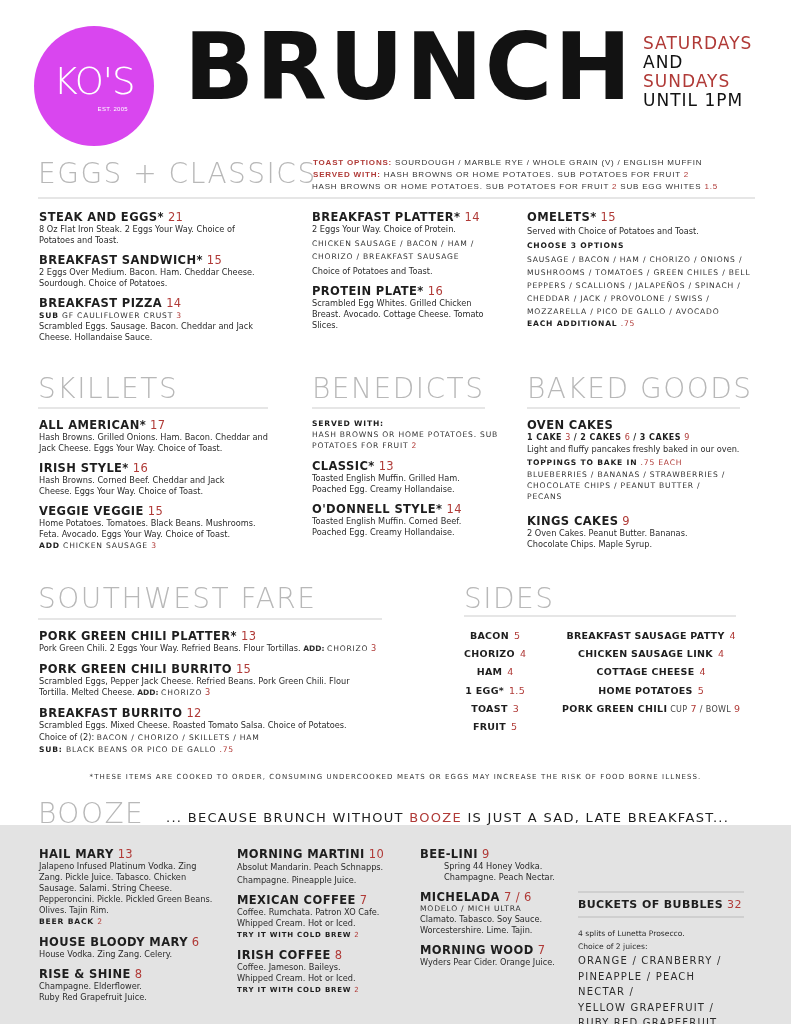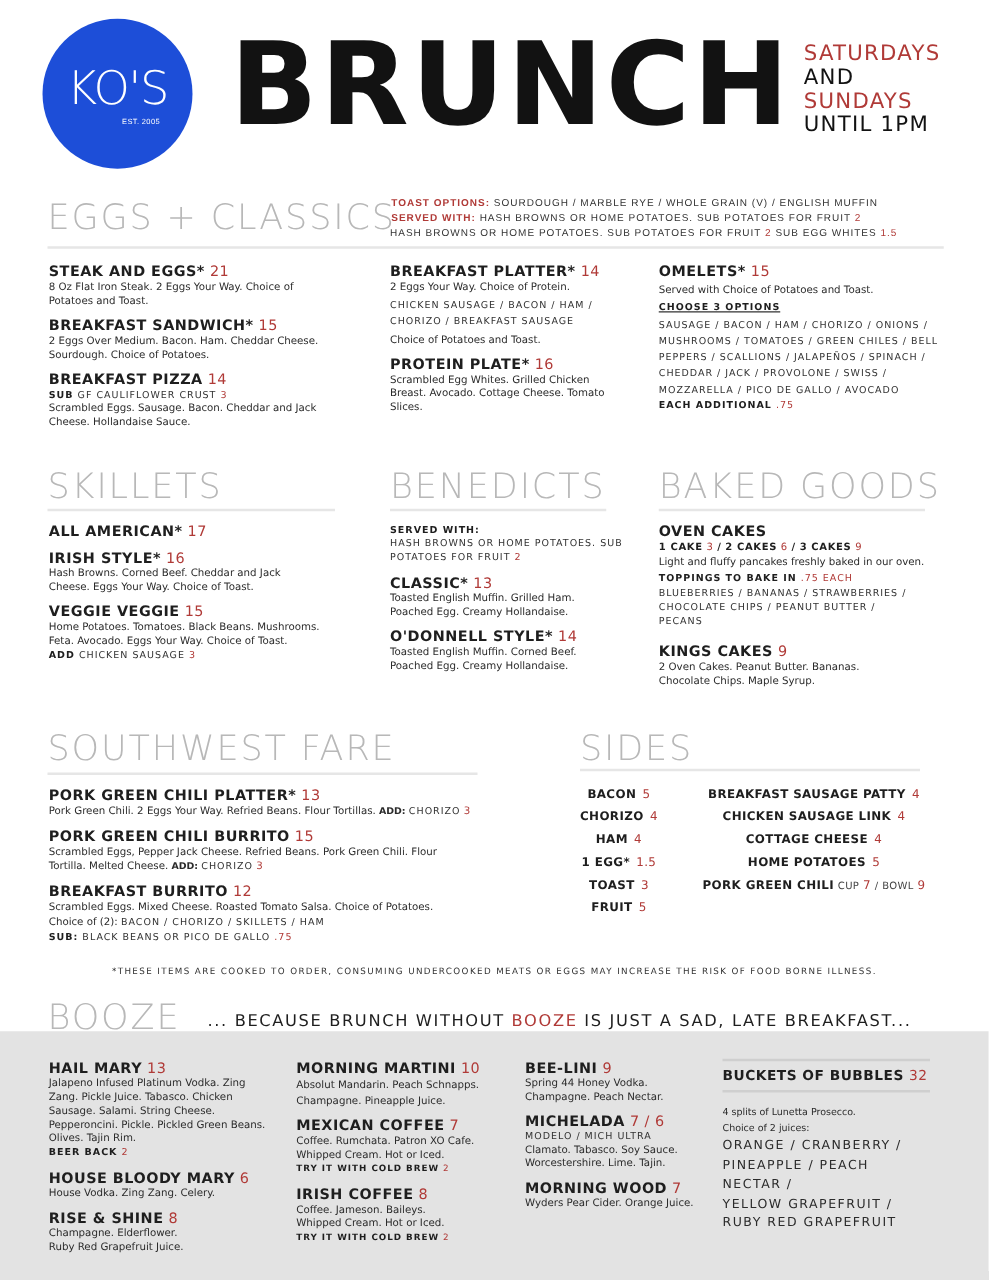--- a/index.html
+++ b/index.html
@@ -1,20 +1,20 @@
 <!DOCTYPE html>
 <html><head>
 <meta charset="utf-8">
 <style>
   * { box-sizing: border-box; margin: 0; padding: 0; }
   html, body { width: 791px; height: 1024px; background: #ffffff; overflow: hidden; }
   body { position: relative; font-family: "Liberation Sans", "DejaVu Sans", sans-serif; color: #1e1e1e; }
   .abs { position: absolute; }
   .red { color: #b03a37; }
-  .logo { left: 34px; top: 15px; width: 120px; height: 120px; border-radius: 50%; background: #1d4ed8; }
+  .logo { left: 34px; top: 26px; width: 120px; height: 120px; border-radius: 50%; background: #d946ef; }
   .logo .ko { position: absolute; left: 0; right: 0; top: 34px; text-align: center; color: #fff; font-family: "DejaVu Sans", sans-serif; font-size: 37px; font-weight: 300; letter-spacing: -1px; }
   .logo .est { position: absolute; right: 26px; top: 80px; color: #fff; font-size: 6px; letter-spacing: 0.3px; }
   .brunch { left: 184px; top: 22px; font-family: "DejaVu Sans", sans-serif; font-weight: bold; font-size: 92px; letter-spacing: 2px; color: #121212; line-height: 1; }
   .sched { left: 622px; top: 34px; font-family: "DejaVu Sans", sans-serif; font-size: 17px; line-height: 19px; letter-spacing: 1px; padding-left: 21px; }
   .sched .r { color: #b03a37; }
   .sched .k { color: #121212; }
 
   .sec-title { font-family: "DejaVu Sans", sans-serif; font-weight: 300; color: #b8b8b8; font-size: 28px; letter-spacing: 1.5px; line-height: 1; }
   .rule { height: 2px; background: #e6e6e6; }
 
@@ -94,31 +94,32 @@
   <div class="it">
     <div class="item-name"><span>PROTEIN PLATE*</span><span class="price">16</span></div>
     <div class="desc" style="width:190px;">Scrambled Egg Whites. Grilled Chicken Breast. Avocado. Cottage Cheese. Tomato Slices.</div>
   </div>
 </div>
 
 <div class="block" style="left:527px; top:210px; width:225px;">
   <div class="it">
     <div class="item-name"><span>OMELETS*</span><span class="price">15</span></div>
     <div class="desc" style="margin-top:2px;">Served with Choice of Potatoes and Toast.</div>
-    <div class="caps" style="margin-top:3px;text-decoration:underline;"><b>CHOOSE 3 OPTIONS</b></div>
+    <div class="caps" style="margin-top:3px;"><b>CHOOSE 3 OPTIONS</b></div>
     <div class="caps" style="line-height:13px; margin-top:1px;">SAUSAGE / BACON / HAM / CHORIZO / ONIONS / MUSHROOMS / TOMATOES / GREEN CHILES / BELL PEPPERS / SCALLIONS / JALAPEÑOS / SPINACH / CHEDDAR / JACK / PROVOLONE / SWISS / MOZZARELLA / PICO DE GALLO / AVOCADO</div>
     <div class="caps"><b>EACH ADDITIONAL</b> <span class="small-red">.75</span></div>
   </div>
 </div>
 
 <div class="abs sec-title" style="left:38px; top:375px;">SKILLETS</div>
 <div class="abs rule" style="left:38px; top:407px; width:230px;"></div>
 <div class="block" style="left:39px; top:418px; width:235px;">
   <div class="it">
     <div class="item-name"><span>ALL AMERICAN*</span><span class="price">17</span></div>
+    <div class="desc">Hash Browns. Grilled Onions. Ham.  Bacon. Cheddar and Jack Cheese. Eggs Your Way. Choice of Toast.</div>
   </div>
   <div class="it">
     <div class="item-name"><span>IRISH STYLE*</span><span class="price">16</span></div>
     <div class="desc" style="width:205px;">Hash Browns. Corned Beef. Cheddar and Jack Cheese. Eggs Your Way. Choice of Toast.</div>
   </div>
   <div class="it">
     <div class="item-name"><span>VEGGIE VEGGIE</span><span class="price">15</span></div>
     <div class="desc">Home Potatoes. Tomatoes. Black Beans. Mushrooms. Feta. Avocado. Eggs Your Way. Choice of Toast.</div>
     <div class="caps"><b>ADD</b> <span>CHICKEN SAUSAGE</span> <span class="small-red">3</span></div>
   </div>
@@ -233,35 +234,35 @@
   <div class="it">
     <div class="item-name"><span>IRISH COFFEE</span><span class="price">8</span></div>
     <div class="desc" style="width:140px;">Coffee. Jameson. Baileys. Whipped Cream. Hot or Iced.</div>
     <div class="caps" style="font-size:7px;"><b>TRY IT WITH COLD BREW</b> <span class="small-red">2</span></div>
   </div>
 </div>
 
 <div class="block" style="left:420px; top:847px; width:150px;">
   <div class="it">
     <div class="item-name"><span>BEE-LINI</span><span class="price">9</span></div>
-    <div class="desc" style="width:120px;">Spring 44 Honey Vodka. Champagne. Peach Nectar.</div>
+    <div class="desc" style="width:120px;margin-left:24px;">Spring 44 Honey Vodka. Champagne. Peach Nectar.</div>
   </div>
   <div class="it">
     <div class="item-name"><span>MICHELADA</span><span class="price">7 / 6</span></div>
     <div class="caps" style="line-height:10px;">MODELO / MICH ULTRA</div>
     <div class="desc" style="width:135px;">Clamato. Tabasco. Soy Sauce. Worcestershire. Lime. Tajin.</div>
   </div>
   <div class="it">
     <div class="item-name"><span>MORNING WOOD</span><span class="price">7</span></div>
     <div class="desc">Wyders Pear Cider. Orange Juice.</div>
   </div>
 </div>
 
 <div class="abs bubbles-box">
-  <div class="hdr item-name" style="font-size:11px;"><span>BUCKETS OF BUBBLES</span><span class="price">32</span></div>
+  <div class="hdr item-name" style="font-size:11px;margin-top:44px;"><span>BUCKETS OF BUBBLES</span><span class="price">32</span></div>
   <div class="desc" style="margin-top:9px; font-size:7.6px; line-height:13px;">4 splits of Lunetta Prosecco.</div>
   <div class="desc" style="font-size:7.6px; line-height:13px;">Choice of 2 juices:</div>
   <div class="juices">
     <div>ORANGE / CRANBERRY /</div>
     <div>PINEAPPLE / PEACH NECTAR /</div>
     <div>YELLOW GRAPEFRUIT /</div>
     <div>RUBY RED GRAPEFRUIT</div>
   </div>
 </div>
 

